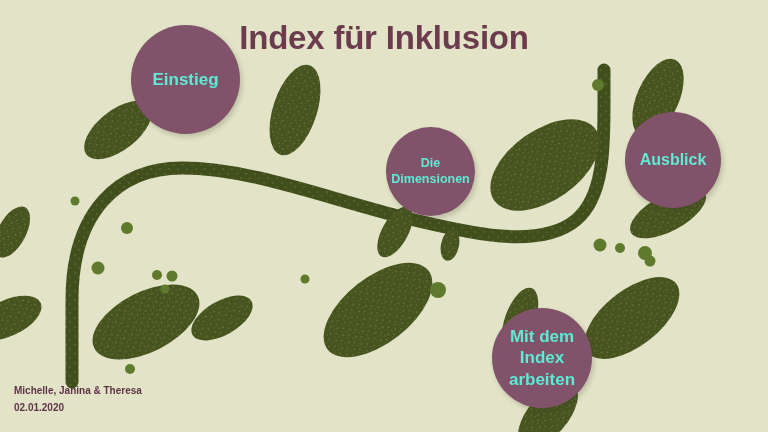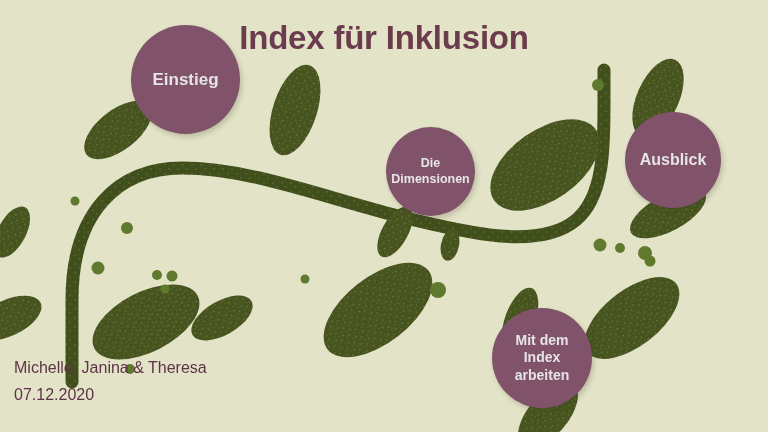--- a/index.html
+++ b/index.html
@@ -40,48 +40,48 @@
     letter-spacing: -0.2px;
     line-height: 1.1;
     z-index: 6;
   }
 
   
   .bubble {
     position: absolute;
     border-radius: 50%;
     background: #80536a;
-    color: #e5e5e5;
+    color: #5eead4;
     display: flex;
     align-items: center;
     justify-content: center;
     text-align: center;
     font-weight: bold;
     line-height: 1.25;
     box-sizing: border-box;
     box-shadow: 2px 3px 5px rgba(60, 60, 40, 0.22);
     z-index: 5;
     cursor: pointer;
   }
   .bubble span { display: block; padding: 0 9px; }
 
   .bubble.b-einstieg  { left: 131px; top: 25px;  width: 109px; height: 109px; font-size: 17px; }
   .bubble.b-inklusion { left: 198px; top: 187px; width: 120px; height: 120px; font-size: 16px; }
   .bubble.b-dimensionen { left: 386px; top: 127px; width: 89px;  height: 89px;  font-size: 12.5px; align-items: center; }
   .bubble.b-ausblick  { left: 625px; top: 112px; width: 96px;  height: 96px;  font-size: 16px; }
-  .bubble.b-arbeiten  { left: 492px; top: 308px; width: 100px; height: 100px; font-size: 14px; }
+  .bubble.b-arbeiten  { left: 492px; top: 308px; width: 100px; height: 100px; font-size: 17px; }
 
   
   .credit {
     position: absolute;
     left: 14px;
-    bottom: 24px;
+    bottom: 16px;
     color: #5d3447;
-    font-size: 16px;
-    font-weight: normal;
+    font-size: 10px;
+    font-weight: bold;
     line-height: 1.65;
     z-index: 6;
   }
   .credit div { white-space: nowrap; }
 </style>
 </head>
 <body>
 
 <div id="slide">
 
@@ -174,16 +174,16 @@
   <div class="bubble b-ausblick">
     <span>Ausblick</span>
   </div>
 
   <div class="bubble b-arbeiten">
     <span>Mit dem Index arbeiten</span>
   </div>
 
   <div class="credit">
     <div>Michelle, Janina &amp; Theresa</div>
-    <div>07.12.2020</div>
+    <div>02.01.2020</div>
   </div>
 
 </div>
 
 </body></html>

